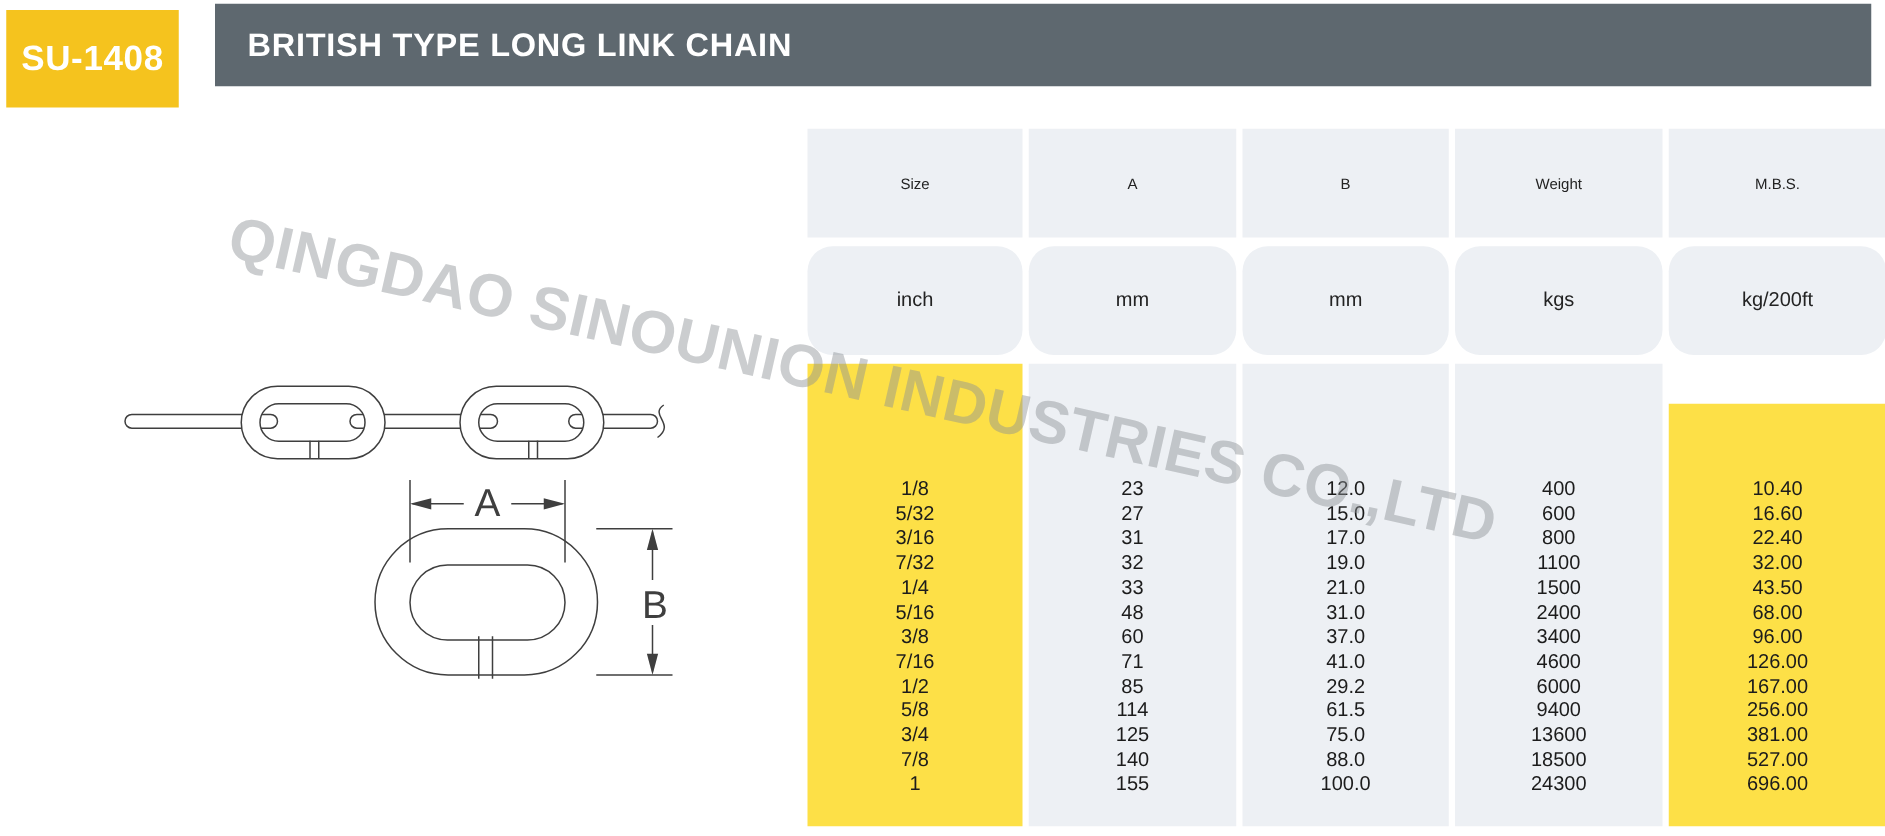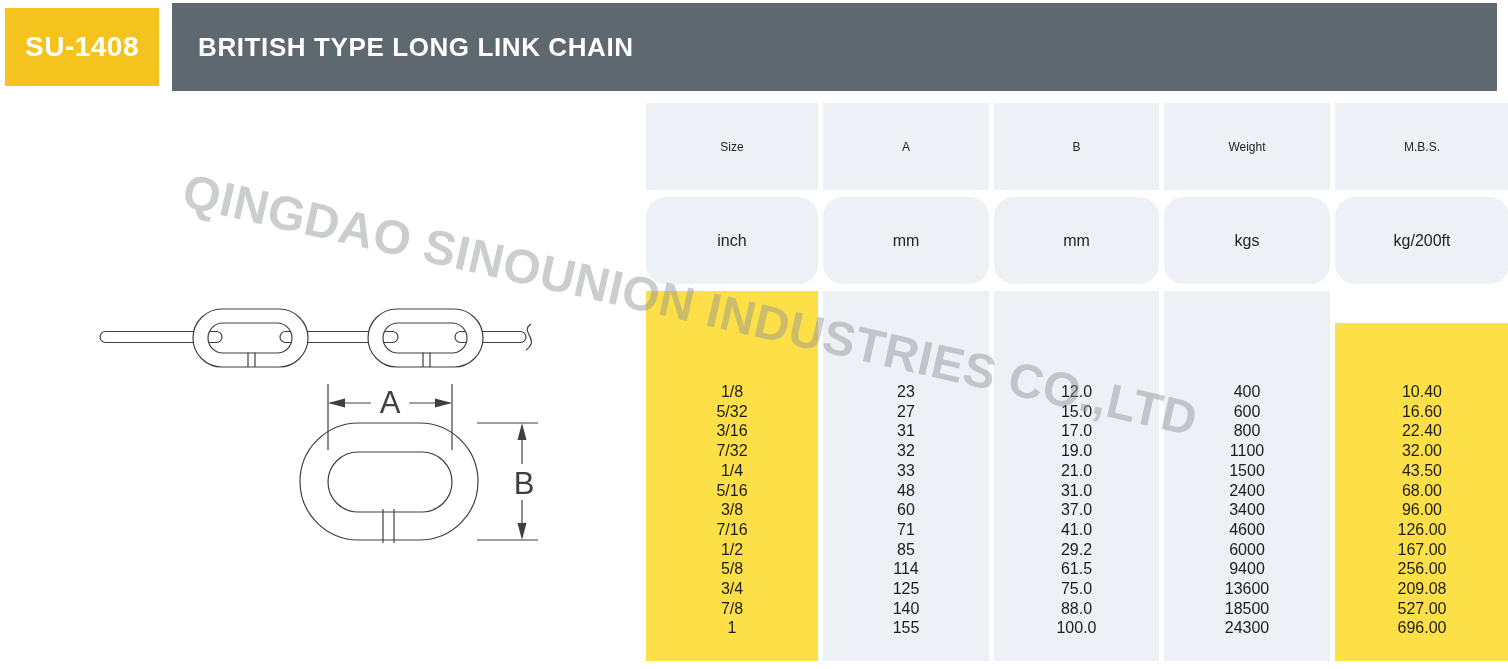--- a/index.html
+++ b/index.html
@@ -1,26 +1,26 @@
 <!DOCTYPE html>
 <html><head>
 <meta charset="utf-8">
 <style>
   html,body { margin:0; padding:0; background:#ffffff; }
   body { width:1508px; height:669px; font-family:"Liberation Sans", sans-serif; }
   .page { position:relative; width:1508px; height:669px; overflow:hidden; background:#ffffff; }
 
   
   .code-badge {
-    position:absolute; left:5px; top:8px; width:154px; height:78px;
+    position:absolute; left:5px; top:8px; width:138px; height:78px;
     background:#F5C31E; color:#ffffff; display:flex; align-items:center; justify-content:center;
     font-size:28px; font-weight:bold; letter-spacing:0.5px; z-index:3;
   }
   .title-bar {
-    position:absolute; left:172px; top:3px; width:1325px; height:88px;
+    position:absolute; left:172px; top:3px; width:1325px; height:66px;
     background:#5E686F; color:#ffffff; display:flex; align-items:center;
     padding-left:26px; box-sizing:border-box;
     font-size:26px; font-weight:bold; letter-spacing:0.6px; z-index:3;
   }
 
   
   .watermark {
     position:absolute; left:190px; top:163px;
     transform:rotate(12.8deg); transform-origin:0 0;
     font-size:48px; font-weight:bold; letter-spacing:0.5px; white-space:nowrap;
@@ -192,21 +192,21 @@
         <div class="val">10.40</div>
         <div class="val">16.60</div>
         <div class="val">22.40</div>
         <div class="val">32.00</div>
         <div class="val">43.50</div>
         <div class="val">68.00</div>
         <div class="val">96.00</div>
         <div class="val">126.00</div>
         <div class="val">167.00</div>
         <div class="val">256.00</div>
-        <div class="val">209.08</div>
+        <div class="val">381.00</div>
         <div class="val">527.00</div>
         <div class="val">696.00</div>
       </div>
     </div>
 
   <div class="watermark">QINGDAO SINOUNION INDUSTRIES CO.,LTD</div>
 
 </div>
 
 </body></html>

